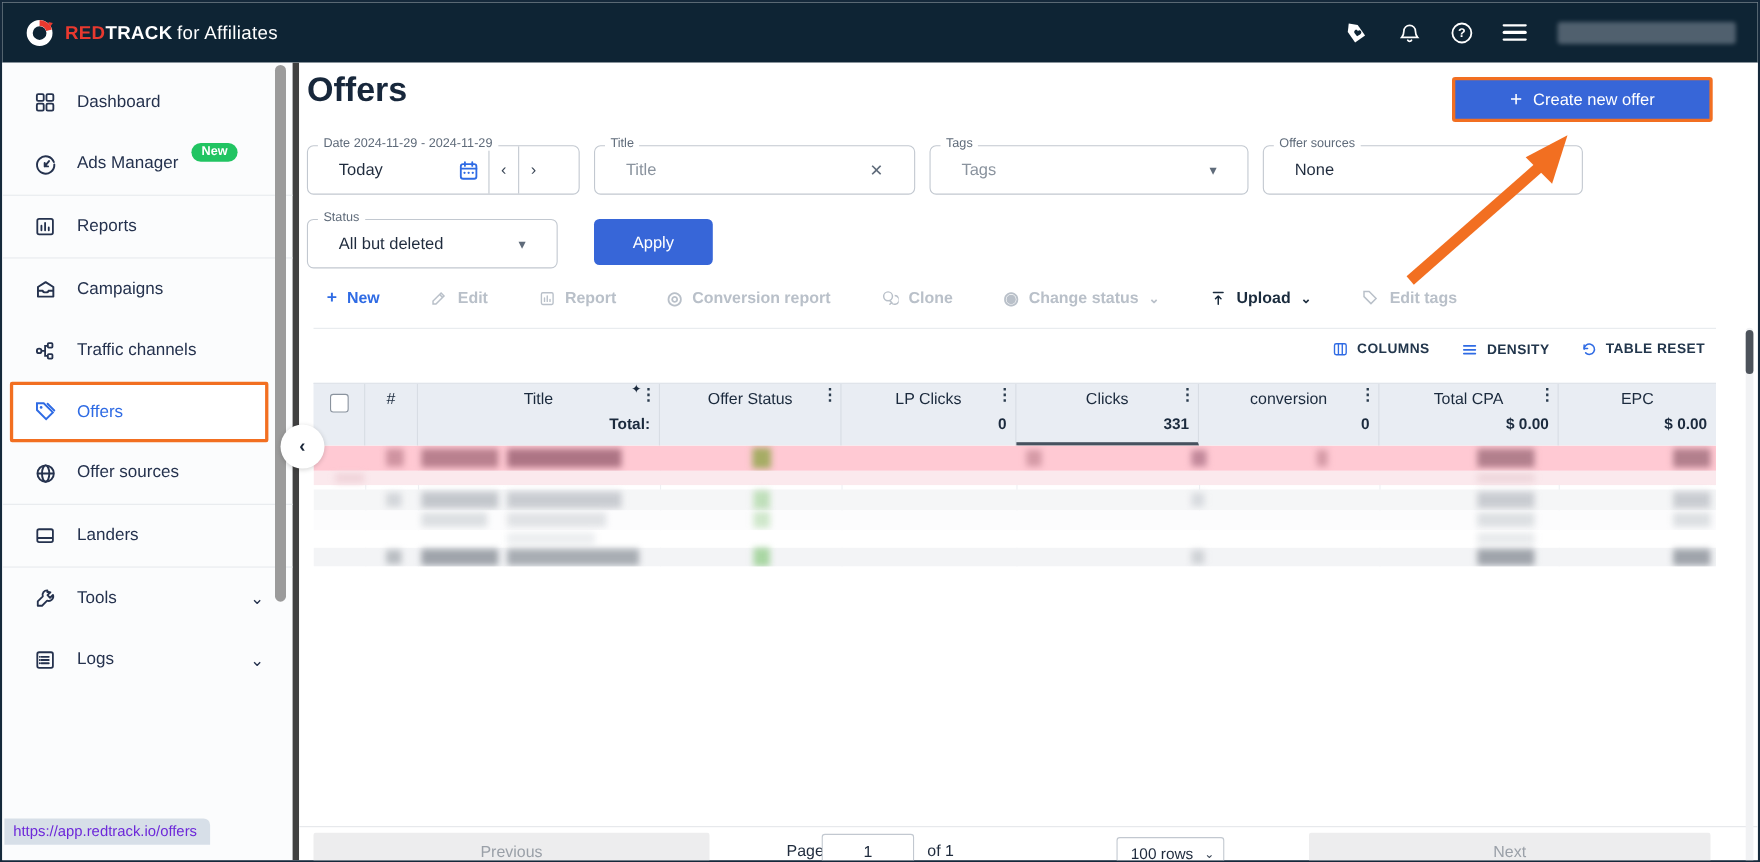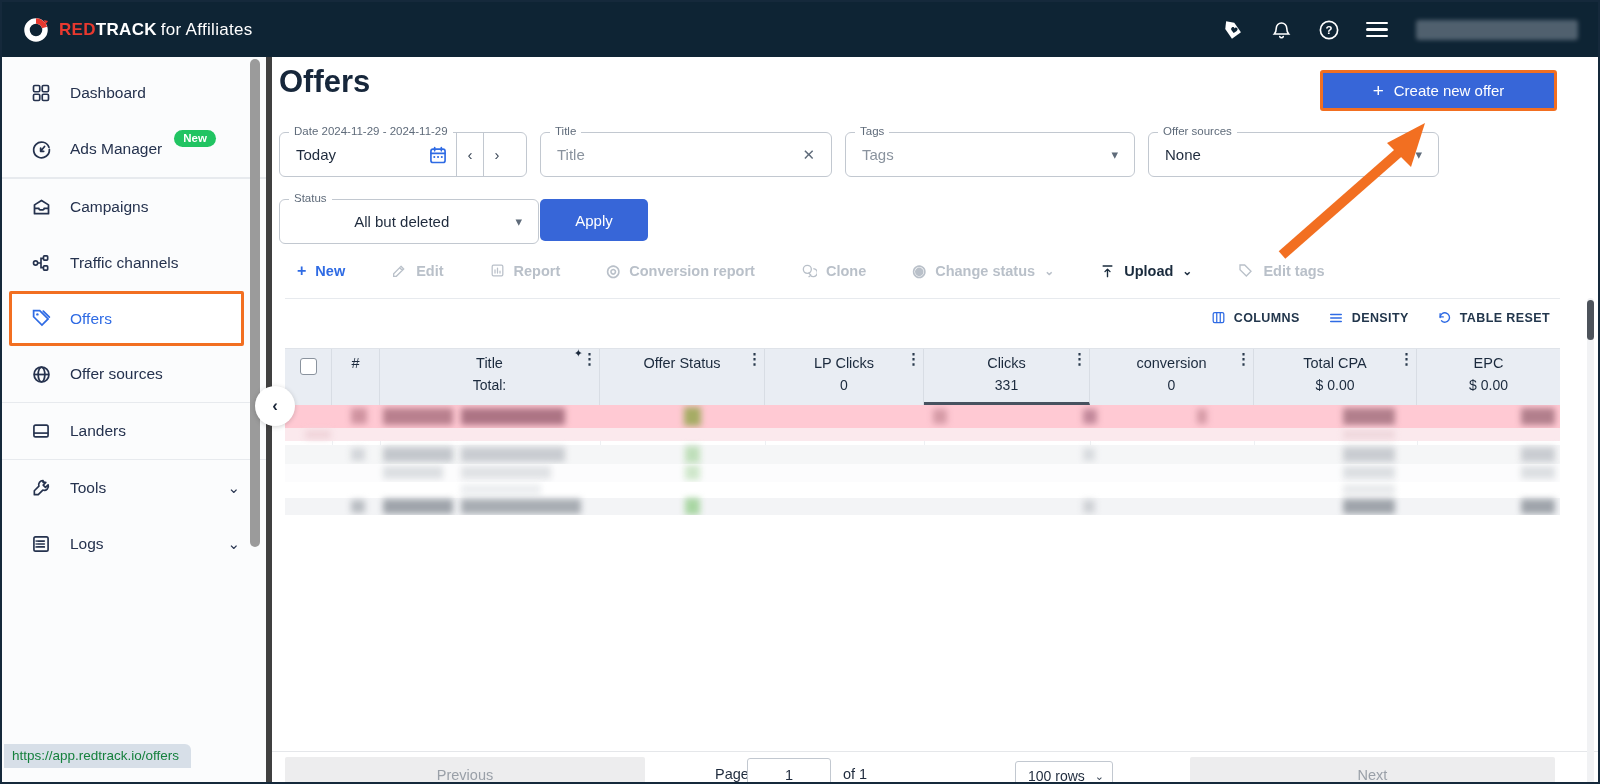--- a/index.html
+++ b/index.html
@@ -23,33 +23,33 @@
   .sidebar { position:absolute; left:0; top:55px; width:270px; bottom:0; background:#fbfcfd; border-right:6px solid #404040; padding-top:8px; }
   .side-item { display:flex; align-items:center; gap:18px; height:56px; padding:0 0 0 28px; color:#25324e; font-size:15.5px; cursor:pointer; position:relative; }
   .side-item .sicon { width:22px; height:22px; flex:0 0 22px; display:flex; align-items:center; justify-content:center; color:#25324e; }
   .side-divider { height:1px; background:#e7eaee; margin:0 0 0 0; }
   .side-item.active { color:#2f6be4; background:#fff; border:3px solid #f26f21; margin:0 22px 0 7px; padding-left:18px; height:55px; border-radius:2px; }
   .side-item.active .sicon { color:#2f6be4; }
   .badge-new { background:#21c462; color:#fff; font-size:11.5px; font-weight:700; padding:2.5px 9px; border-radius:11px; position:relative; top:-11px; left:-6px; }
   .side-chevron { margin-left:auto; margin-right:26px; color:#25324e; font-size:15px; }
   .side-scrollbar { position:absolute; left:248px; top:57px; width:10px; height:488px; background:#9b9b9b; border-radius:6px; }
   .collapse-circle { position:absolute; left:253px; top:384px; width:40px; height:40px; border-radius:50%; background:#fff; box-shadow:0 1px 5px rgba(0,0,0,.18); display:flex; align-items:center; justify-content:center; color:#1a2638; font-size:17px; font-weight:700; z-index:30; }
-  .url-tooltip { position:absolute; left:2px; top:742px; background:#d7dfe8; color:#15803d; font-size:13.5px; padding:4px 12px 5px 8px; border-top-right-radius:6px; z-index:40; }
+  .url-tooltip { position:absolute; left:2px; top:742px; background:#d7dfe8; color:#6d28d9; font-size:13.5px; padding:4px 12px 5px 8px; border-top-right-radius:6px; z-index:40; }
 
   
   .main { position:absolute; left:270px; top:55px; right:0; bottom:0; background:#fff; }
   .page-title { position:absolute; left:7px; top:7px; font-size:31px; font-weight:700; color:#17273b; }
 
   .create-btn { position:absolute; left:1048px; top:13px; width:237px; height:41px; background:#3766d8; border:3px solid #f26f21; border-radius:3px; color:#fff; font-size:15px; display:flex; align-items:center; justify-content:center; gap:10px; cursor:pointer; }
   .create-btn .plus { font-size:19px; font-weight:400; }
 
   .annot-arrow { position:absolute; left:955px; top:48px; width:250px; height:160px; pointer-events:none; z-index:25; }
 
   
-  .field { position:absolute; height:45px; border:1px solid #c2c8d0; border-radius:6px; background:#fff; display:flex; align-items:center; padding:0 16px; }
+  .field { position:absolute; height:45px; border:1px solid #c2c8d0; border-radius:6px; background:#fff; display:flex; align-items:center; padding:0 28px; }
   .field .flabel { position:absolute; top:-8px; left:9px; background:#fff; padding:0 5px; font-size:11.5px; color:#5f6b7a; white-space:nowrap; }
   .field .fvalue { font-size:15px; color:#1f2b3d; flex:1; }
   .field .fvalue.placeholder { color:#8a939e; }
   .field .caret { color:#5f6b7a; font-size:13px; margin-left:8px; }
   .field .close { color:#5f6b7a; font-size:15px; margin-left:8px; cursor:pointer; }
   .date-extra { display:flex; align-items:center; height:100%; margin-left:8px; }
   .date-extra .vline { width:1px; height:100%; background:#c2c8d0; margin:0 0; }
   .date-extra .nav { width:26px; text-align:center; font-size:15px; color:#3a4656; cursor:pointer; }
 
   .apply-btn { position:absolute; left:268px; top:142px; width:108px; height:42px; background:#3766d8; color:#fff; border:none; border-radius:5px; font-size:15px; cursor:pointer; }
@@ -59,28 +59,28 @@
   .tb-item { display:flex; align-items:center; gap:9px; color:#b9c0c9; cursor:default; }
   .tb-item.enabled-blue { color:#2f6be4; cursor:pointer; }
   .tb-item.enabled-dark { color:#1a2b3d; cursor:pointer; }
   .tb-item .tic { font-size:16px; display:flex; align-items:center; }
   .tb-item .tcaret { font-size:12px; }
 
   
   .table-area { position:absolute; left:13px; top:241px; width:1275px; }
   .table-topline { position:absolute; left:0; top:0; width:100%; height:1px; background:#e7eaee; }
   .tcontrols { position:absolute; right:10px; top:12px; display:flex; gap:28px; align-items:center; font-size:12.5px; font-weight:700; letter-spacing:.4px; color:#22364c; }
-  .tcontrols .tc { display:flex; align-items:center; gap:8px; cursor:pointer; }
+  .tcontrols .tc { display:flex; align-items:flex-start; gap:8px; cursor:pointer; }
   .tcontrols .tcic { color:#2f6be4; display:flex; align-items:center; }
 
   .thead { position:absolute; left:0; top:50px; width:100%; height:57px; background:#e9edf3; border-top:1px solid #dfe3e9; display:flex; }
   .th { position:relative; border-right:1px solid #d8dde4; padding:6px 8px 4px; display:flex; flex-direction:column; }
   .th:last-child { border-right:none; }
   .th .tname { font-size:14.5px; color:#1b2a3d; text-align:center; position:relative; }
-  .th .ttotal { font-size:14px; font-weight:400; color:#1b2a3d; text-align:center; margin-top:6px; }
+  .th .ttotal { font-size:14px; font-weight:700; color:#1b2a3d; text-align:right; margin-top:6px; }
   .th .kebab { position:absolute; right:2px; top:1px; color:#2a3b4d; font-size:15px; font-weight:700; cursor:pointer; }
   .th .pin-star { position:absolute; right:16px; top:-2px; color:#1b2a3d; font-size:11px; }
   .th.sorted { border-bottom:3px solid #47525f; }
   .th-check { width:47px; align-items:center; justify-content:flex-start; }
   .checkbox { width:17px; height:17px; border:1.6px solid #8a939e; border-radius:3px; background:#fff; margin-top:3px; cursor:pointer; }
   .w-num { width:48px; } .w-title { width:220px; } .w-status { width:165px; }
   .w-lp { width:159px; } .w-clicks { width:166px; } .w-conv { width:164px; }
   .w-cpa { width:163px; } .w-epc { width:143px; }
 
   
@@ -167,20 +167,29 @@
       <span class="sicon">
           <svg width="21" height="21" viewBox="0 0 24 24" fill="none" stroke="currentColor" stroke-width="2" stroke-linecap="round">
             <path d="M20.5 9.5 A9 9 0 1 0 21 12"></path>
             <path d="M15.5 8.5 l-4.5 5.5 m0 0 v-3.5 m0 3.5 h3.5"></path>
           </svg>
         </span>
       <span>Ads Manager</span>
       <span class="badge-new">New</span>
     </div>
     <div class="side-divider"></div>
+    <div class="side-item">
+      <span class="sicon">
+          <svg width="20" height="20" viewBox="0 0 24 24" fill="none" stroke="currentColor" stroke-width="2">
+            <rect x="3.5" y="3.5" width="17" height="17" rx="2"></rect>
+            <path d="M8 16v-5 M12 16v-8 M16 16v-3" stroke-linecap="round"></path>
+          </svg>
+        </span>
+      <span>Reports</span>
+    </div>
     <div class="side-divider"></div>
     <div class="side-item">
       <span class="sicon">
           <svg width="21" height="21" viewBox="0 0 24 24" fill="none" stroke="currentColor" stroke-width="2" stroke-linejoin="round">
             <path d="M4 9 l8-5 8 5 v10 H4z"></path>
             <path d="M4 13 h5 c0 2.2 6 2.2 6 0 h5"></path>
           </svg>
         </span>
       <span>Campaigns</span>
     </div>
@@ -294,21 +303,21 @@
       <span class="fvalue placeholder">Tags</span>
       <span class="caret">▾</span>
     </div>
 
     <div class="field" style="left:876px; top:75px; width:291px;">
       <span class="flabel">Offer sources</span>
       <span class="fvalue">None</span>
       <span class="caret">▾</span>
     </div>
 
-    <div class="field" style="left:7px; top:142px; width:260px;text-align:center;">
+    <div class="field" style="left:7px; top:142px; width:228px;">
       <span class="flabel">Status</span>
       <span class="fvalue">All but deleted</span>
       <span class="caret">▾</span>
     </div>
     <button class="apply-btn">Apply</button>
 
     <div class="toolbar">
       <div class="tb-item enabled-blue">
           <span class="tic">+</span>
           <span>New</span>

